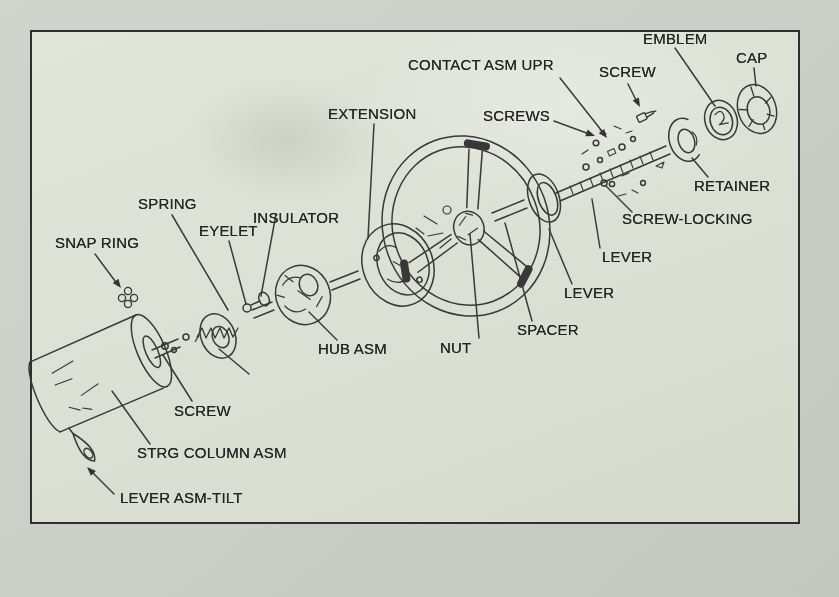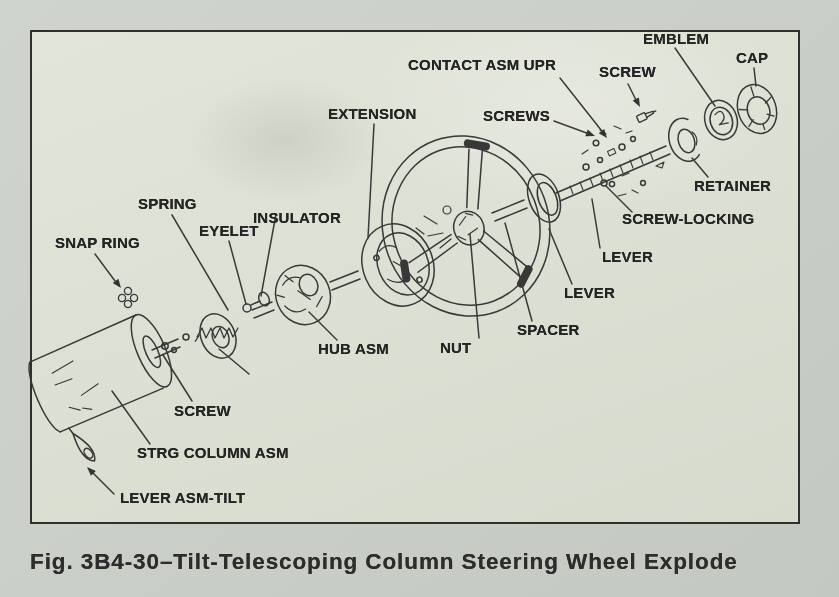--- a/index.html
+++ b/index.html
@@ -14,21 +14,21 @@
     position:absolute;left:30px;top:30px;width:770px;height:494px;
     border:2.5px solid #2f2f2f;box-sizing:border-box;
     background:
       radial-gradient(ellipse 140px 90px at 33% 22%, rgba(137,148,132,0.22), rgba(137,148,132,0) 70%),
       radial-gradient(ellipse 300px 160px at 70% 15%, rgba(255,255,255,0.25), rgba(255,255,255,0) 70%),
       linear-gradient(160deg,#e2e5da 0%,#dde1d5 45%,#d6dbce 100%);
   }
   svg.diagram{position:absolute;left:0;top:0;}
   .lbl{
     position:absolute;
-    font-weight:bold;font-size:15px;line-height:14px;
+    font-weight:normal;font-size:15px;line-height:14px;
     letter-spacing:0.2px;color:#242424;white-space:nowrap;
     text-shadow:0 0 0.4px #3a3a3a;
   }
   .caption{
     position:absolute;left:30px;top:549px;
     font-weight:bold;font-size:22.5px;letter-spacing:0.9px;
     color:#2d2d2d;white-space:nowrap;
     text-shadow:0 0 0.4px #444;
   }
 </style>
@@ -212,15 +212,14 @@
   <div class="lbl" style="left:622px;top:212px">SCREW-LOCKING</div>
   <div class="lbl" style="left:602px;top:250px">LEVER</div>
   <div class="lbl" style="left:564px;top:286px">LEVER</div>
   <div class="lbl" style="left:517px;top:323px">SPACER</div>
   <div class="lbl" style="left:440px;top:341px">NUT</div>
   <div class="lbl" style="left:318px;top:342px">HUB ASM</div>
   <div class="lbl" style="left:174px;top:404px">SCREW</div>
   <div class="lbl" style="left:137px;top:446px">STRG COLUMN ASM</div>
   <div class="lbl" style="left:120px;top:491px">LEVER ASM-TILT</div>
 
-  <div class="caption">Fig. 3B4-30–Tilt-Telescoping Column Steering Wheel Explode</div>
 
 </div>
 
 </body></html>

